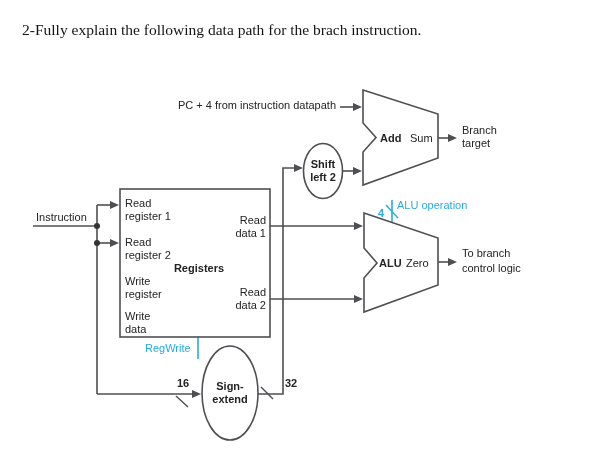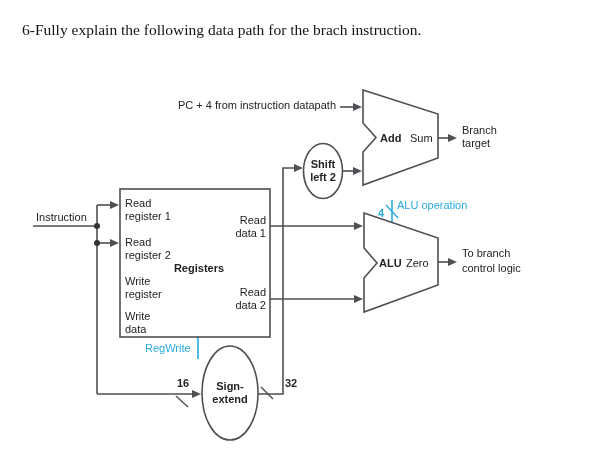--- a/index.html
+++ b/index.html
@@ -16,21 +16,21 @@
   .wire-cyan{stroke:#29abe2;stroke-width:1.6;fill:none;}
   .tick{stroke:#4d4f52;stroke-width:1.4;fill:none;}
   .tick-cyan{stroke:#29abe2;stroke-width:1.4;fill:none;}
   .unit{fill:#ffffff;stroke:#4d4f52;stroke-width:1.6;}
 </style>
 </head>
 <body>
 
 <div id="page">
 
-  <div id="q-title">6-Fully explain the following data path for the brach instruction.</div>
+  <div id="q-title">2-Fully explain the following data path for the brach instruction.</div>
 
   <svg width="614" height="473" viewBox="0 0 614 473">
     <defs>
       <marker id="arr" markerUnits="userSpaceOnUse" markerWidth="10" markerHeight="9" refX="1" refY="4" orient="auto">
         <path d="M0,0 L9,4 L0,8 Z" fill="#4d4f52"></path>
       </marker>
     </defs>
 
     <line class="wire" x1="340" y1="107" x2="354" y2="107" marker-end="url(#arr)"></line>
 

